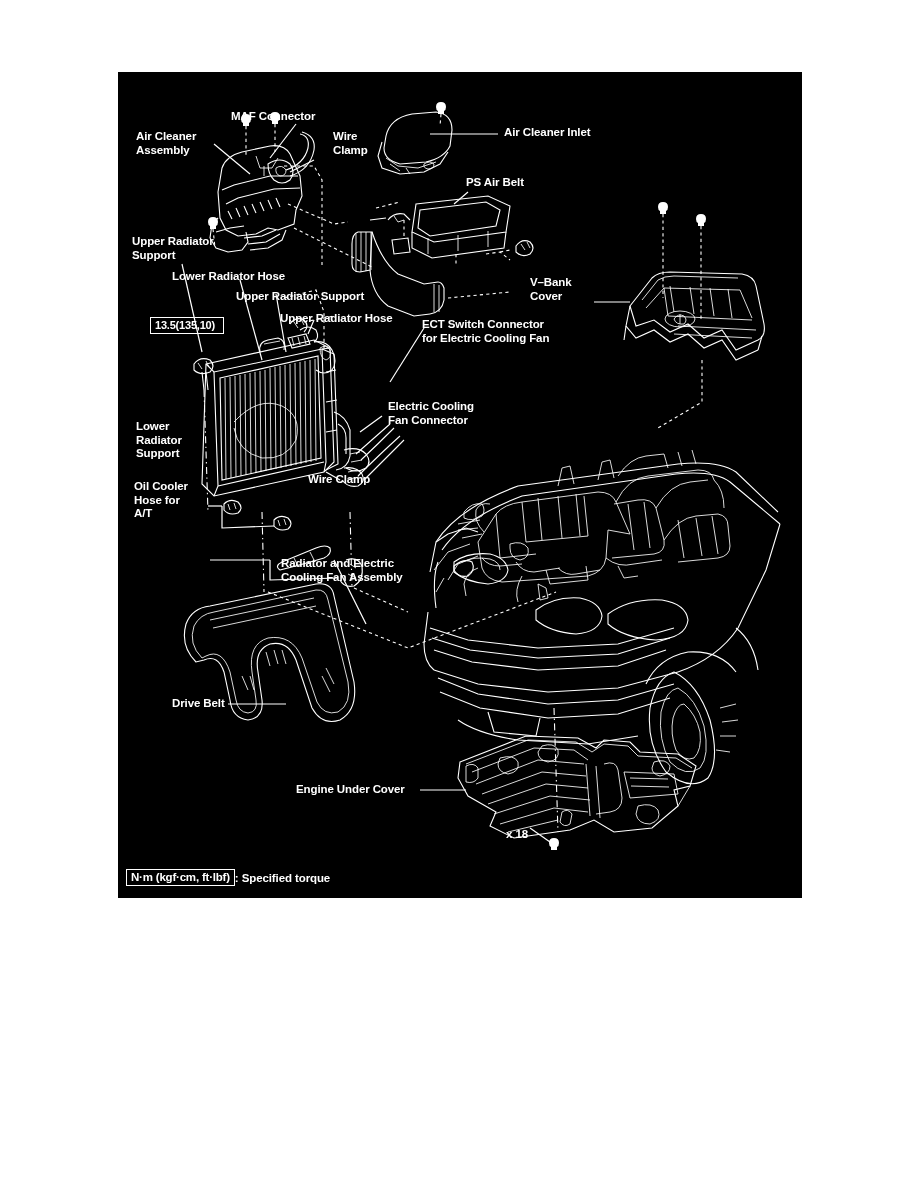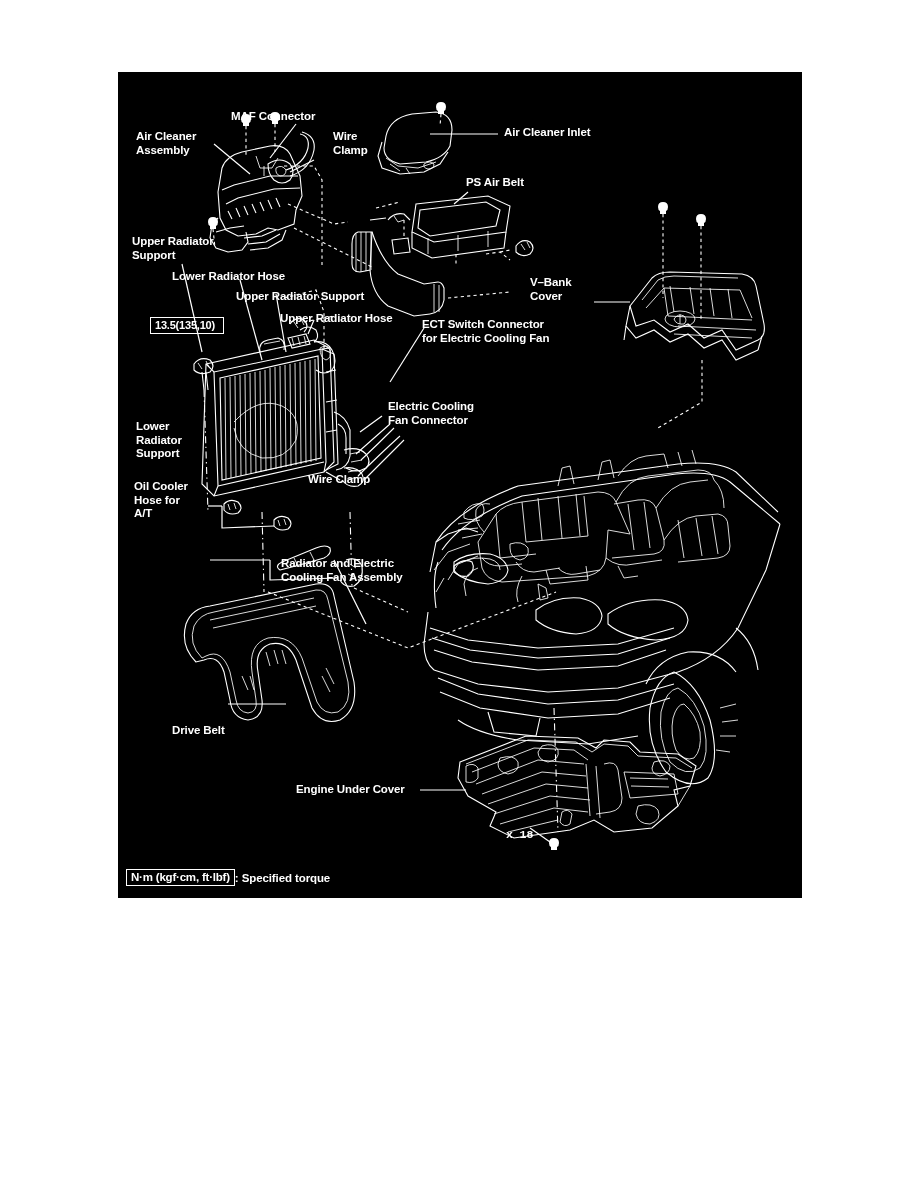--- a/index.html
+++ b/index.html
@@ -430,23 +430,23 @@
 Fan Connector</div>
     <div class="lbl" style="left:18px;  top:348px;">Lower
 Radiator
 Support</div>
     <div class="lbl" style="left:16px;  top:408px;">Oil Cooler
 Hose for
 A/T</div>
     <div class="lbl" style="left:190px; top:401px;">Wire Clamp</div>
     <div class="lbl" style="left:155px; top:485px;margin-left:8px;">Radiator and Electric
 Cooling Fan Assembly</div>
-    <div class="lbl" style="left:54px;  top:652px;">Drive Belt</div>
+    <div class="lbl" style="left:54px;  top:625px;">Drive Belt</div>
     <div class="lbl" style="left:178px; top:711px;">Engine Under Cover</div>
-    <div class="lbl" style="left:388px; top:756px;font-family:Liberation Mono, monospace;">x 18</div>
+    <div class="lbl" style="left:388px; top:756px;">x 18</div>
 
     <div class="torque-box" style="left:8px; top:245px;">13.5(135,10)</div>
 
     <div class="legend-row" style="left:8px; top:797px;">
       <span class="legend-box">N·m (kgf·cm, ft·lbf)</span>
       <span class="legend-text">: Specified torque</span>
     </div>
 
   </div>
 </div>

